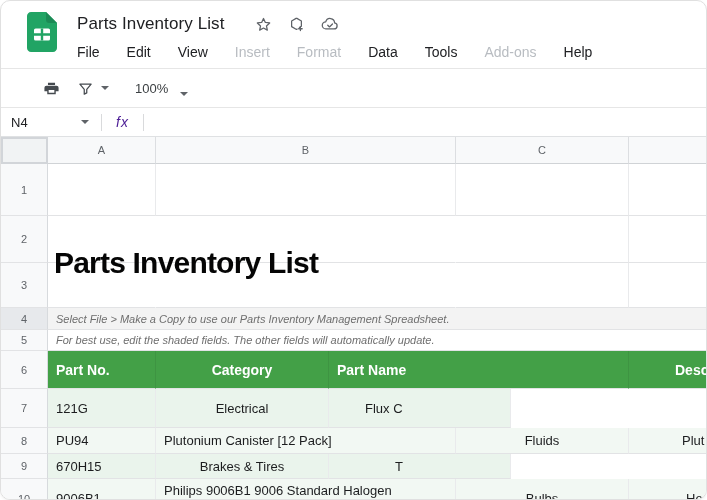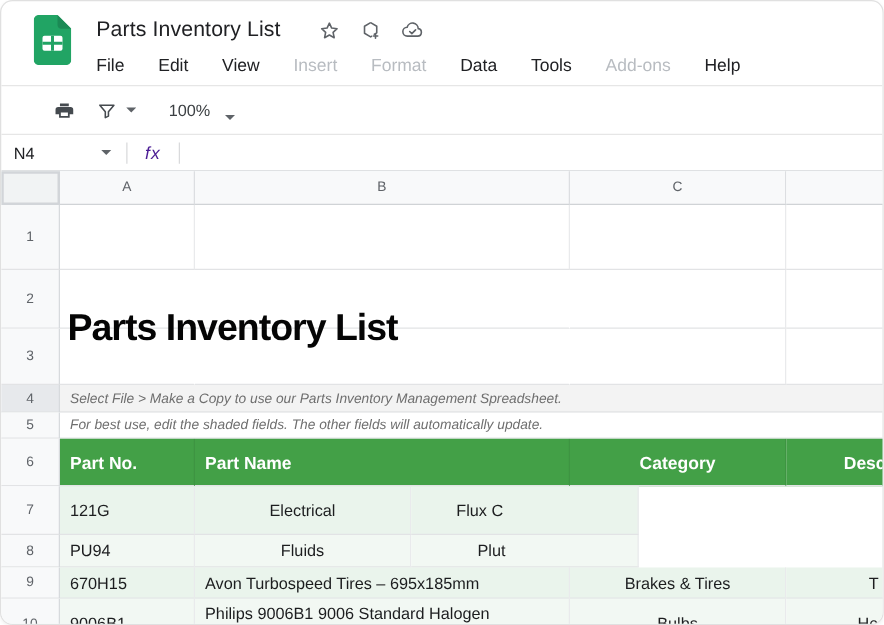--- a/index.html
+++ b/index.html
@@ -210,43 +210,43 @@
     <div class="row r5">
       <div class="gutter">5</div>
       <div class="band">
         <span class="note">For best use, edit the shaded fields. The other fields will automatically update.</span>
       </div>
     </div>
 
     <div class="row r6">
       <div class="gutter">6</div>
       <div class="hcell pad w-a">Part No.</div>
+      <div class="hcell center w-c">Category</div>
       <div class="hcell pad w-b">Part Name</div>
-      <div class="hcell center w-c">Category</div>
       <div class="hcell d-head w-d">Desc</div>
     </div>
 
     <div class="row r7">
       <div class="gutter">7</div>
       <div class="cell pad ga w-a">121G</div>
       <div class="cell center ga w-c">Electrical</div>
       <div class="cell d7 ga w-d">Flux C</div>
     </div>
 
     <div class="row r8">
       <div class="gutter">8</div>
       <div class="cell pad gb w-a">PU94</div>
+      <div class="cell pad gb w-b">Plutonium Canister [12 Pack]</div>
       <div class="cell center gb w-c">Fluids</div>
       <div class="cell d8 gb w-d">Plut</div>
     </div>
 
     <div class="row r9">
       <div class="gutter">9</div>
       <div class="cell pad ga w-a">670H15</div>
-      <div class="cell pad ga w-b">Avon Turbospeed Tires – 695x185mm</div>
       <div class="cell center ga w-c">Brakes &amp; Tires</div>
       <div class="cell d9 ga w-d">T</div>
     </div>
 
     <div class="row r10">
       <div class="gutter">10</div>
       <div class="cell pad gb w-a">9006B1</div>
       <div class="cell pad wrap gb w-b">Philips 9006B1 9006 Standard Halogen Replacement Headlight Bulb, Pack of 1</div>
       <div class="cell center gb w-c">Bulbs</div>
       <div class="cell d10 gb w-d">Hea</div>

